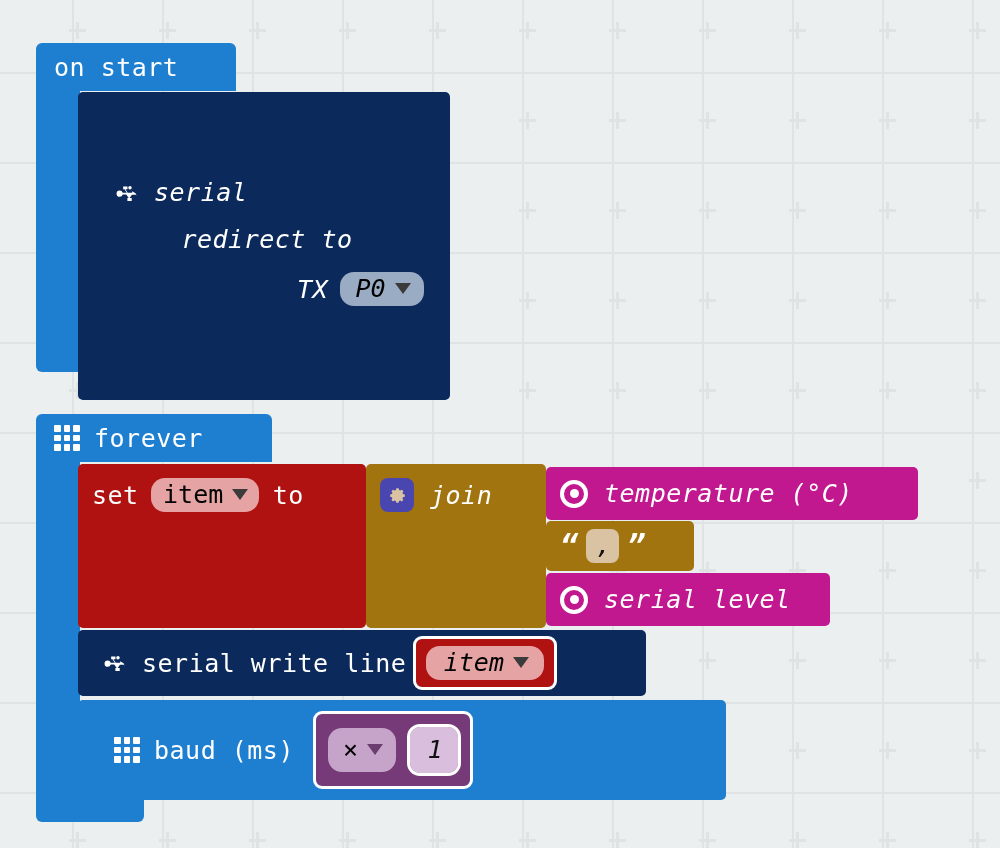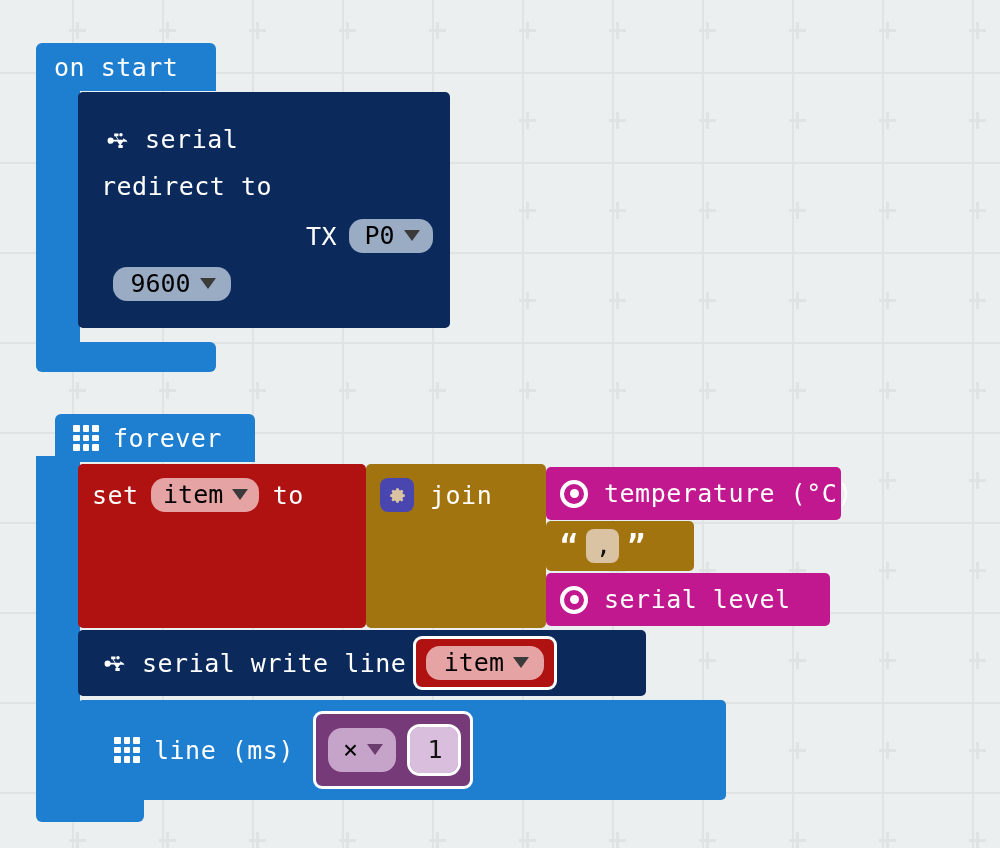--- a/index.html
+++ b/index.html
@@ -69,20 +69,21 @@
   .stmt.basic { background: #1e7fd0; }
 
   
   .rep {
     position: absolute;
     border-radius: 5px;
     display: flex; align-items: center;
     padding: 0 14px;
     color: #fff;
     font-size: 25px;
+    font-style: italic;
   }
   .rep.sensor { background: #c2188f; }
   .rep.text   { background: #a2740f; }
   .rep.math   { background: #763a78; }
   .rep.varrep { background: #b01212; }
 
   
   .field {
     display: inline-flex; align-items: center; justify-content: center;
     border-radius: 14px;
@@ -246,61 +247,57 @@
       <div class="cross" style="left: 519px; top: 832px;"></div>
       <div class="cross" style="left: 609px; top: 832px;"></div>
       <div class="cross" style="left: 699px; top: 832px;"></div>
       <div class="cross" style="left: 789px; top: 832px;"></div>
       <div class="cross" style="left: 879px; top: 832px;"></div>
       <div class="cross" style="left: 969px; top: 832px;"></div>
     </div>
 
   <div>
 
-    <div class="cblock-hat" style="left:36px; top:43px; width:180px; height:48px;">
+    <div class="cblock-hat" style="left:36px; top:43px; width:200px; height:48px;">
       <span class="label">on start</span>
     </div>
 
     <div class="cblock-spine" style="left:36px; top:85px; width:44px; height:265px;"></div>
 
     <div class="cblock-foot" style="left:36px; top:342px; width:180px; height:30px;"></div>
 
-    <div class="stmt serial" style="left:78px; top:92px; width:372px; height:236px; align-items:stretch; padding:3px;">
+    <div class="stmt serial" style="left:78px; top:92px; width:372px; height:308px; align-items:stretch; padding:12px;font-style:italic;">
       <div class="lines" style="width:100%; padding:10px 14px 12px 20px;">
         <div class="ln" style="margin-top:8px;">
           <span class="icon-usb">
             <svg viewBox="0 0 24 24" width="30" height="26" fill="#fff">
               <path d="M7.5 11.2a1.8 1.8 0 100 3.6 1.8 1.8 0 000-3.6zM22 12.4l-3.4-2v1.3h-4.1l-2.1-3.2h1.9V5.9h-4v2.6h1.2l2.2 3.3H9.9a2.9 2.9 0 00-2.8-2.1 2.9 2.9 0 100 5.8 2.9 2.9 0 002.8-2.1h3.3l2.2 3.3h-1.2v2.6h4v-2.6h-1.9l2.1-3.2h4.2v1.3L22 12.4z"></path>
               <circle cx="16.6" cy="7.2" r="1.6"></circle>
             </svg>
           </span>
           <span class="label">serial</span>
         </div>
-        <div class="ln" style="margin-top:18px;">
+        <div class="ln" style="margin-top:18px;justify-content:center;">
           <span class="label">redirect to</span>
         </div>
         <div class="ln right" style="margin-top:18px;">
           <span class="label">TX</span>
           <span class="field dd-blue" style="margin-left:12px; min-width:84px;">
             <span>P0</span>
             <i class="caret"></i>
           </span>
         </div>
         <div class="ln right" style="margin-top:14px; justify-content:space-between;">
-          <span class="field dd-blue" style="margin-left:12px; min-width:118px;">
-            <span>9600</span>
-            <i class="caret"></i>
-          </span>
         </div>
       </div>
     </div>
   </div>
 
   <div>
-    <div class="cblock-hat" style="left:36px; top:414px; width:200px; height:48px;margin-left:19px;">
+    <div class="cblock-hat" style="left:36px; top:414px; width:236px; height:48px;">
       <span class="icon-grid">
         <i></i>
           <i></i>
           <i></i>
           <i></i>
           <i></i>
           <i></i>
           <i></i>
           <i></i>
           <i></i>
@@ -326,21 +323,21 @@
         <span class="icon-gear">
           <svg viewBox="0 0 24 24" width="21" height="21" fill="#d9c3a3">
             <path d="M12 8.2a3.8 3.8 0 100 7.6 3.8 3.8 0 000-7.6zm0 5.8a2 2 0 110-4 2 2 0 010 4z"></path>
             <path d="M20.4 13.3l-.1-2.5 -2-.5a6.6 6.6 0 00-.6-1.5l1.1-1.7-1.8-1.8-1.7 1.1a6.6 6.6 0 00-1.5-.6l-.5-2h-2.6l-.5 2a6.6 6.6 0 00-1.5.6L6.9 5.3 5.1 7.1l1.1 1.7a6.6 6.6 0 00-.6 1.5l-2 .5v2.6l2 .5c.15.53.35 1.03.6 1.5l-1.1 1.7 1.8 1.8 1.7-1.1c.47.25.97.45 1.5.6l.5 2h2.6l.5-2c.53-.15 1.03-.35 1.5-.6l1.7 1.1 1.8-1.8-1.1-1.7c.25-.47.45-.97.6-1.5l2-.5z"></path>
           </svg>
         </span>
         <span class="label">join</span>
       </div>
     </div>
 
-    <div class="rep sensor" style="left:546px; top:467px; width:295px; height:53px;">
+    <div class="rep sensor" style="left:546px; top:467px; width:372px; height:53px;">
       <span class="icon-dot">
           <i></i>
         </span>
       <span class="label">temperature (°C)</span>
     </div>
 
     <div class="rep text" style="left:546px; top:521px; width:148px; height:50px;">
       <span class="quote">“</span>
       <span class="field str-tan" style="margin:0 8px; min-width:32px; height:34px;">
         <span>,</span>
@@ -376,21 +373,21 @@
         <i></i>
           <i></i>
           <i></i>
           <i></i>
           <i></i>
           <i></i>
           <i></i>
           <i></i>
           <i></i>
       </span>
-      <span class="label">line (ms)</span>
+      <span class="label">baud (ms)</span>
 
       <span class="rep math selected" style="position:relative; left:22px; height:72px; padding:0 12px;">
         <span class="field dd-lav" style="min-width:68px; height:44px;">
           <span>×</span>
           <i class="caret light"></i>
         </span>
         <span class="field num-lav selected" style="min-width:48px; height:46px; margin-left:14px;">
           <span>1</span>
         </span>
       </span>

